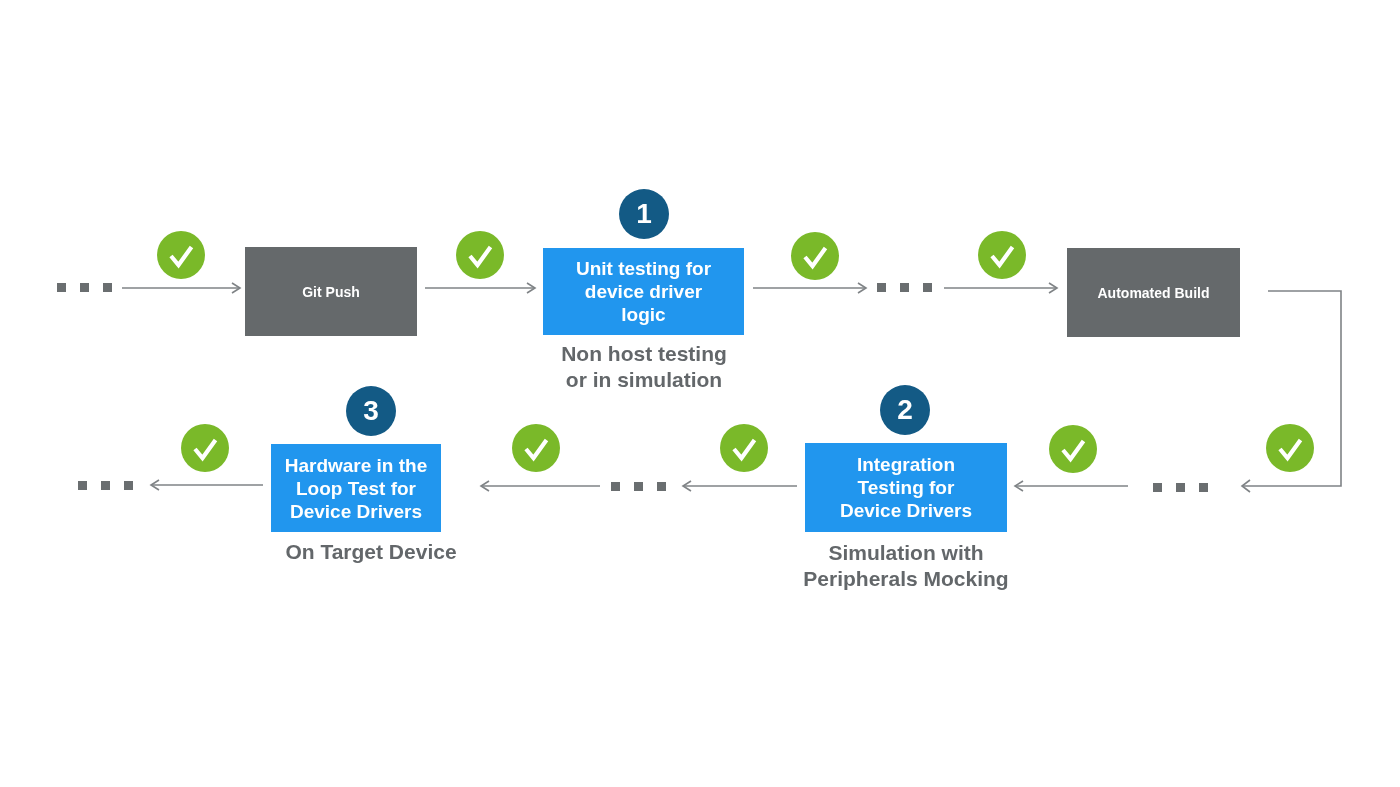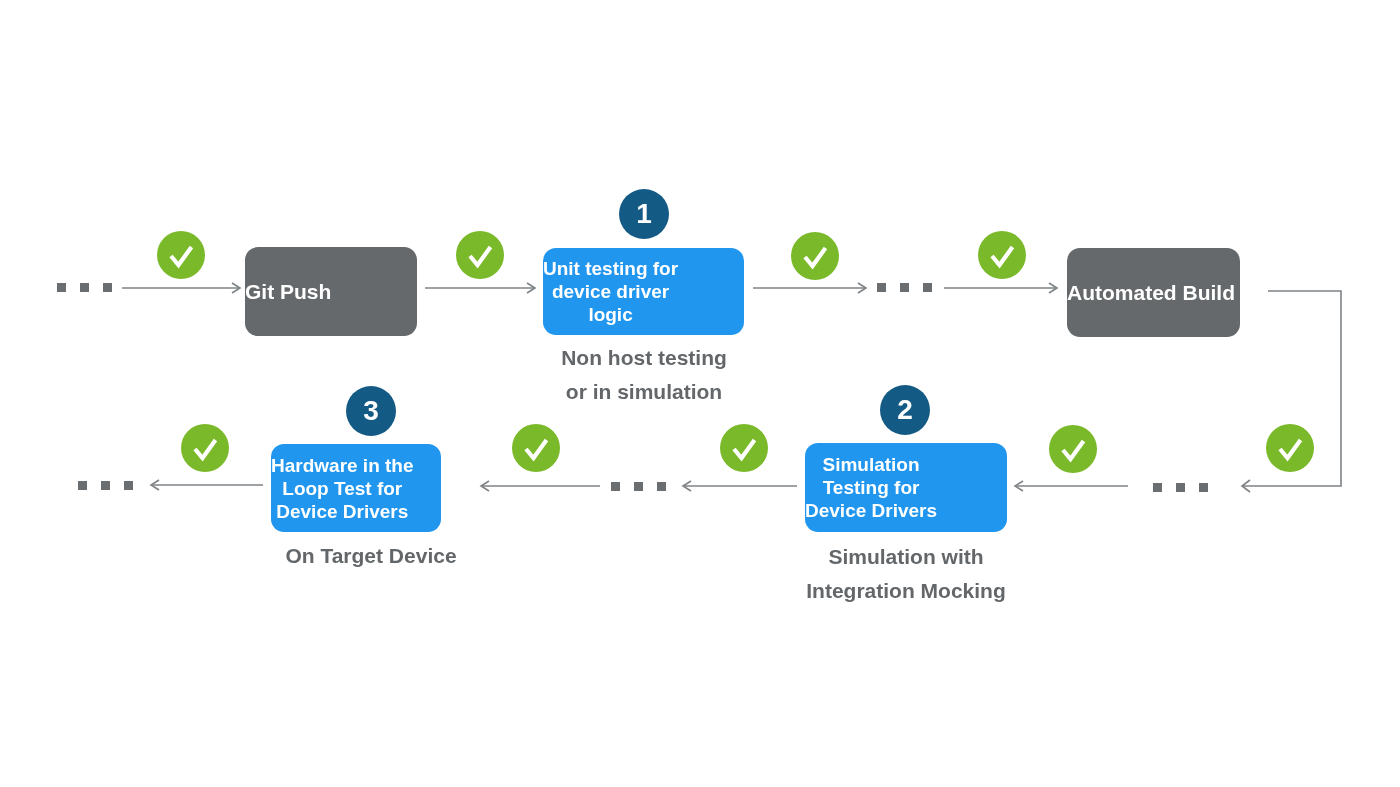--- a/index.html
+++ b/index.html
@@ -5,36 +5,35 @@
   html,body{margin:0;padding:0;background:#ffffff;}
   .canvas{
     position:relative;
     width:1400px;height:787px;
     background:#ffffff;
     font-family:"Liberation Sans", sans-serif;
     overflow:hidden;
   }
   .node{
     position:absolute;
-    display:flex;align-items:center;
+    display:flex;align-items:center;justify-content:center;
     color:#ffffff;font-weight:bold;text-align:center;
     white-space:pre-line;
-    border-radius:13px;
-  }
-  .node-gray{background:#65696b;font-size:21px;}
+  }
+  .node-gray{background:#65696b;font-size:14px;}
   .node-blue{background:#2196ee;font-size:19px;line-height:23px;}
   .badge{
     position:absolute;width:50px;height:50px;border-radius:50%;
     background:#135a85;color:#ffffff;
     display:flex;align-items:center;justify-content:center;
     font-size:28px;font-weight:bold;
   }
   .caption{
     position:absolute;text-align:center;
-    color:#63676a;font-weight:bold;font-size:21px;line-height:34px;
+    color:#63676a;font-weight:bold;font-size:21px;line-height:26px;
     white-space:pre-line;
   }
   .check{position:absolute;width:48px;height:48px;}
   .check svg{display:block;width:48px;height:48px;}
   .arrow{position:absolute;overflow:visible;}
   .arrow line,.arrow path{stroke:#7f8386;stroke-width:1.6;fill:none;}
   .connector{position:absolute;overflow:visible;}
   .connector path{stroke:#7f8386;stroke-width:1.6;fill:none;}
   .dots{position:absolute;display:flex;gap:14px;}
   .dots i{display:block;width:9px;height:9px;background:#6a6e70;}
@@ -144,26 +143,26 @@
     <svg viewBox="0 0 48 48">
         <circle cx="24" cy="24" r="24" fill="#7ab929"></circle>
         <path d="M14 25l7.5 9 13-18" stroke="#ffffff" stroke-width="4.2" fill="none"></path>
       </svg>
   </div>
 
   <div class="badge" style="left:880px;top:385px">
     <span>2</span>
   </div>
   <div class="node node-blue" style="left:805px;top:443px;width:202px;height:89px">
-    <span>Simulation
+    <span>Integration
 Testing for
 Device Drivers</span>
   </div>
   <div class="caption" style="left:781px;top:540px;width:250px">Simulation with
-Integration Mocking</div>
+Peripherals Mocking</div>
 
   <svg class="arrow" style="left:681px;top:480px" width="116" height="12">
     <line x1="2" y1="6" x2="116" y2="6"></line>
       <path d="M10 1 L2 6 L10 11"></path>
   </svg>
   <div class="check" style="left:720px;top:424px">
     <svg viewBox="0 0 48 48">
         <circle cx="24" cy="24" r="24" fill="#7ab929"></circle>
         <path d="M14 25l7.5 9 13-18" stroke="#ffffff" stroke-width="4.2" fill="none"></path>
       </svg>

